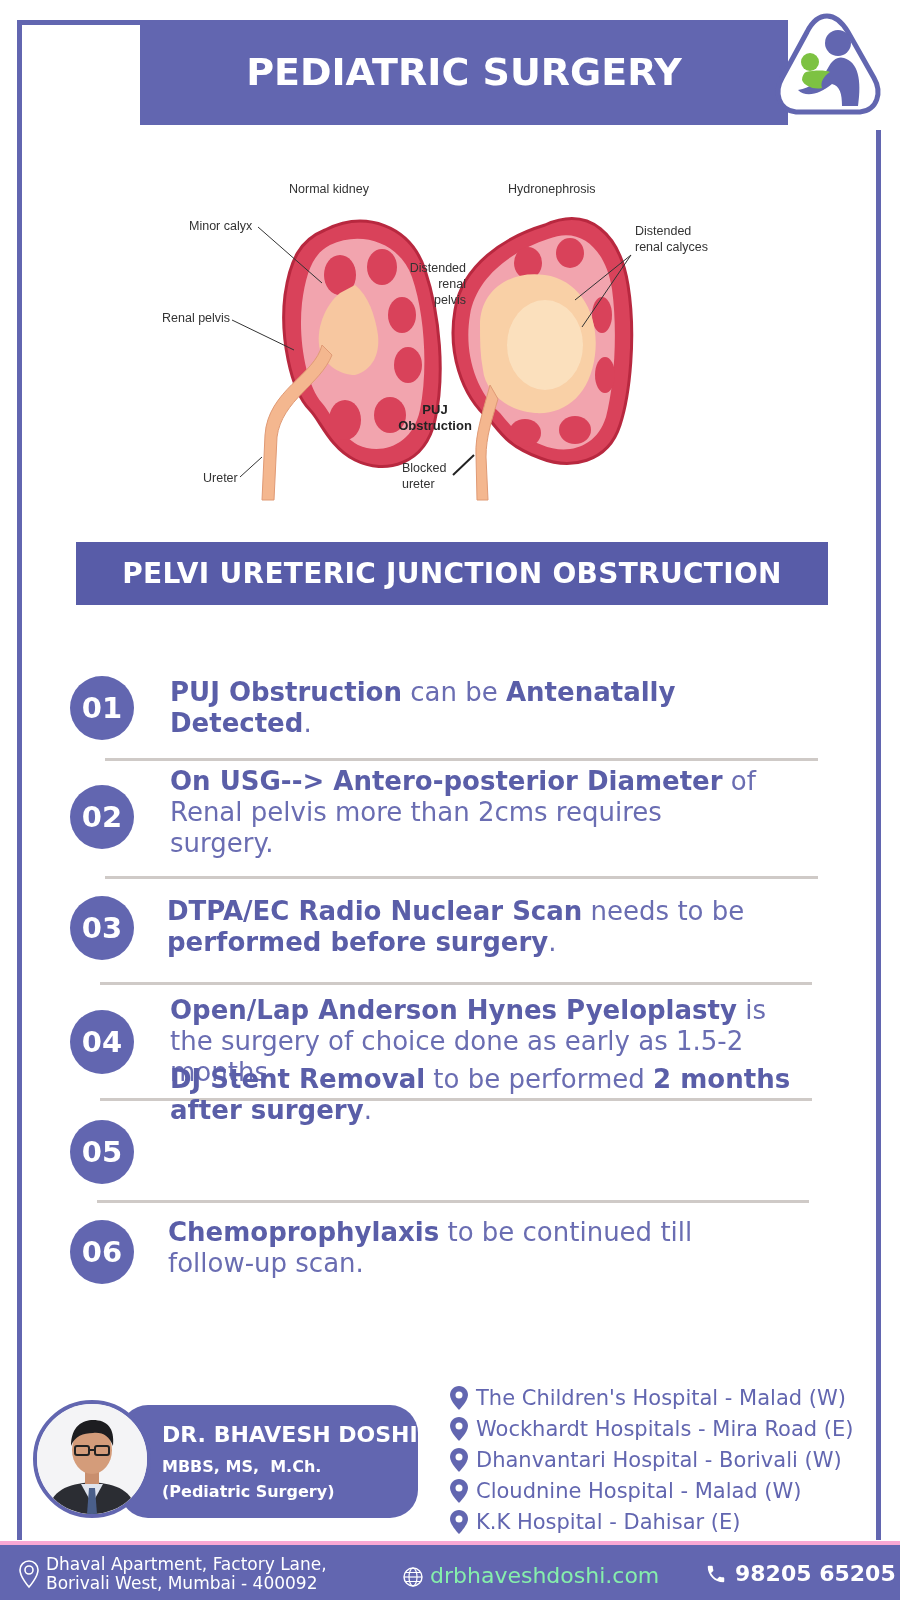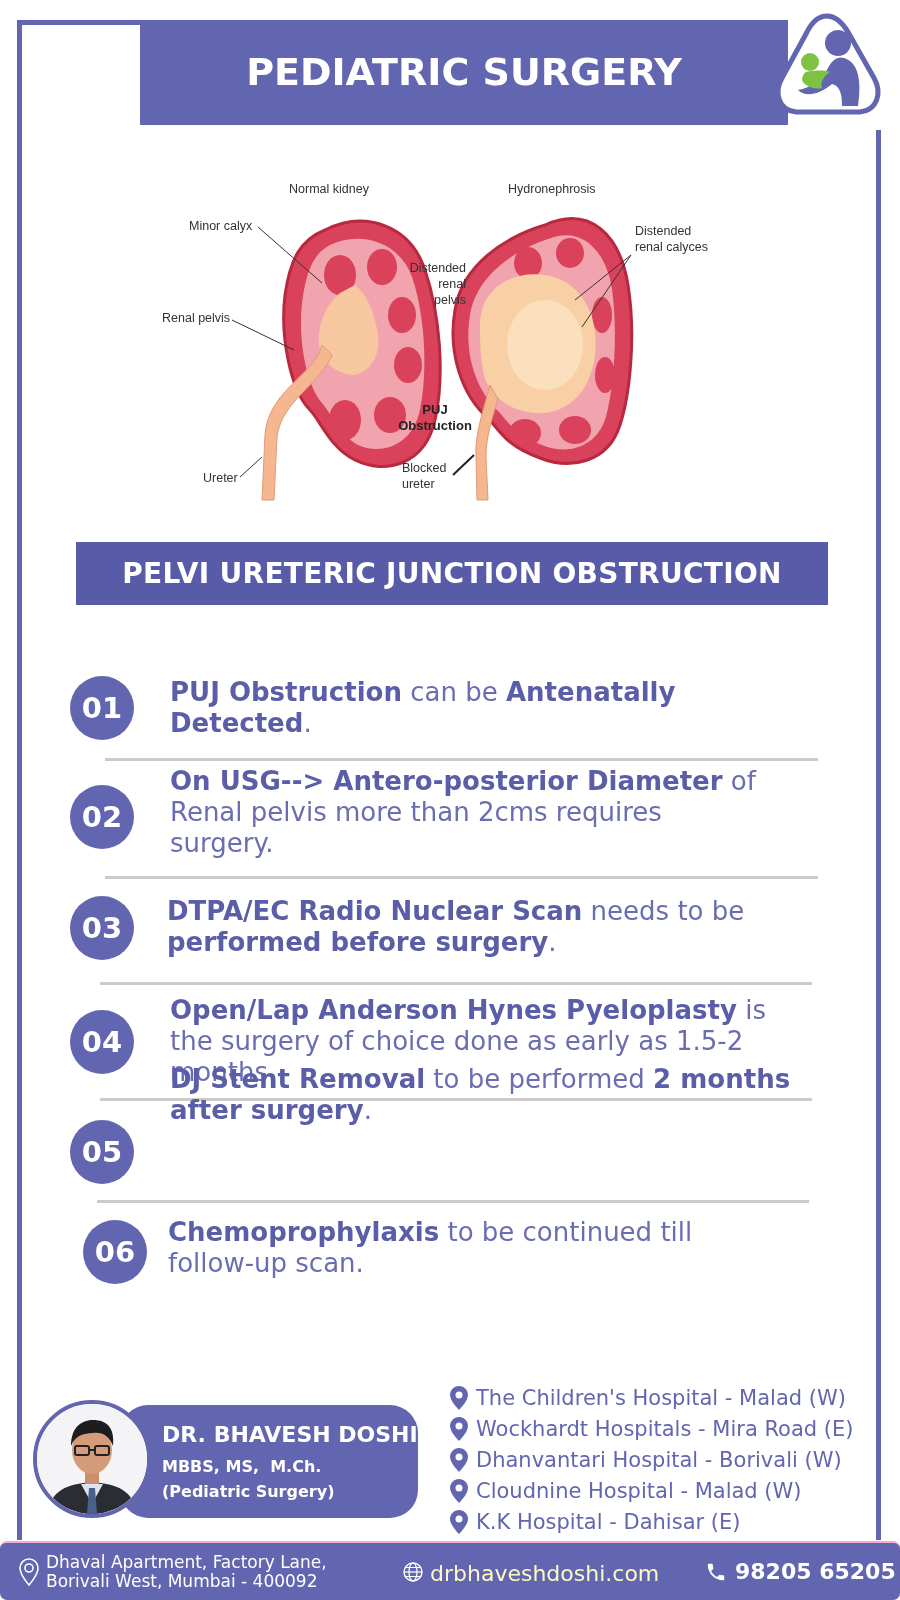--- a/index.html
+++ b/index.html
@@ -41,24 +41,24 @@
   .doc-deg { position: absolute; left: 162px; top: 1454px; color: #fff; font-weight: bold; font-size: 16px; font-family: "DejaVu Sans", sans-serif; line-height: 25px; }
   .avatar { position: absolute; left: 33px; top: 1400px; width: 118px; height: 118px; border-radius: 50%; border: 4px solid #6266b0; background: #f7f7f9; overflow: hidden; }
 
   
   .hospitals { position: absolute; left: 450px; top: 1382px; }
   .hosp { display: flex; align-items: center; height: 31px; }
   .hosp .pin { width: 18px; height: 24px; margin-right: 8px; }
   .hosp span { font-size: 21px; color: #6266b0; font-family: "DejaVu Sans", sans-serif; white-space: nowrap; }
 
   
-  .footer { position: absolute; left: 0; top: 1541px; width: 900px; height: 59px; background: #6266b0; border-top: 2px solid #f9a8d4; border-radius: 7px; }
+  .footer { position: absolute; left: 0; top: 1541px; width: 900px; height: 59px; background: #6266b0; border-top: 4px solid #f9a8d4; }
   .footer-addr { position: absolute; left: 18px; top: 10px; display: flex; align-items: center; }
   .footer-addr .lines { color: #fff; font-size: 17px; line-height: 19px; margin-left: 6px; }
-  .footer-web { position: absolute; left: 402px; top: 18px; display: flex; align-items: flex-start; color: #fef9c3; font-size: 22px; }
+  .footer-web { position: absolute; left: 402px; top: 18px; display: flex; align-items: flex-end; color: #86efac; font-size: 22px; }
   .footer-phone { position: absolute; left: 705px; top: 16px; display: flex; align-items: center; color: #fff; font-size: 22px; font-weight: bold; }
 </style>
 </head>
 <body>
 
 <div class="frame-left"></div>
 <div class="frame-top"></div>
 <div class="frame-right"></div>
 
 <div class="title-banner">
@@ -147,21 +147,21 @@
 <div class="sep" style="left:100px;top:982px;width:712px;"></div>
 
 <div class="badge" style="left:70px;top:1010px;">04</div>
 <div class="point-text" id="pt3" style="left:170px;top:995px;"><b>Open/Lap Anderson Hynes Pyeloplasty</b><span class="reg"> is</span><br><span class="reg">the surgery of choice done as early as 1.5-2</span><br><span class="reg">months.</span></div>
 <div class="sep" style="left:100px;top:1098px;width:712px;"></div>
 
 <div class="badge" style="left:70px;top:1120px;">05</div>
 <div class="point-text" id="pt4" style="left:170px;top:1064px;"><b>DJ Stent Removal</b><span class="reg"> to be performed </span><b>2 months</b><br><b>after surgery</b><span class="reg">.</span></div>
 <div class="sep" style="left:97px;top:1200px;width:712px;"></div>
 
-<div class="badge" style="left:83px;top:1220px;text-align:center;">06</div>
+<div class="badge" style="left:70px;top:1220px;text-align:center;">06</div>
 <div class="point-text" id="pt5" style="left:168px;top:1217px;"><b>Chemoprophylaxis</b><span class="reg"> to be continued till</span><br><span class="reg">follow-up scan.</span></div>
 
 <div class="doc-card"></div>
 <div class="avatar">
   <svg width="110" height="110" viewBox="0 0 110 110">
     <rect width="110" height="110" fill="#f4f4f6"></rect>
     <path d="M10 110 C14 86 30 80 55 78 C80 80 96 86 100 110 Z" fill="#2b2d33"></path>
     <path d="M44 80 L55 100 L66 80 Z" fill="#dfe4ee"></path>
     <path d="M52 84 L58 84 L60 110 L50 110 Z" fill="#4a5f8a"></path>
     <rect x="48" y="64" width="14" height="16" fill="#c98f6e"></rect>

